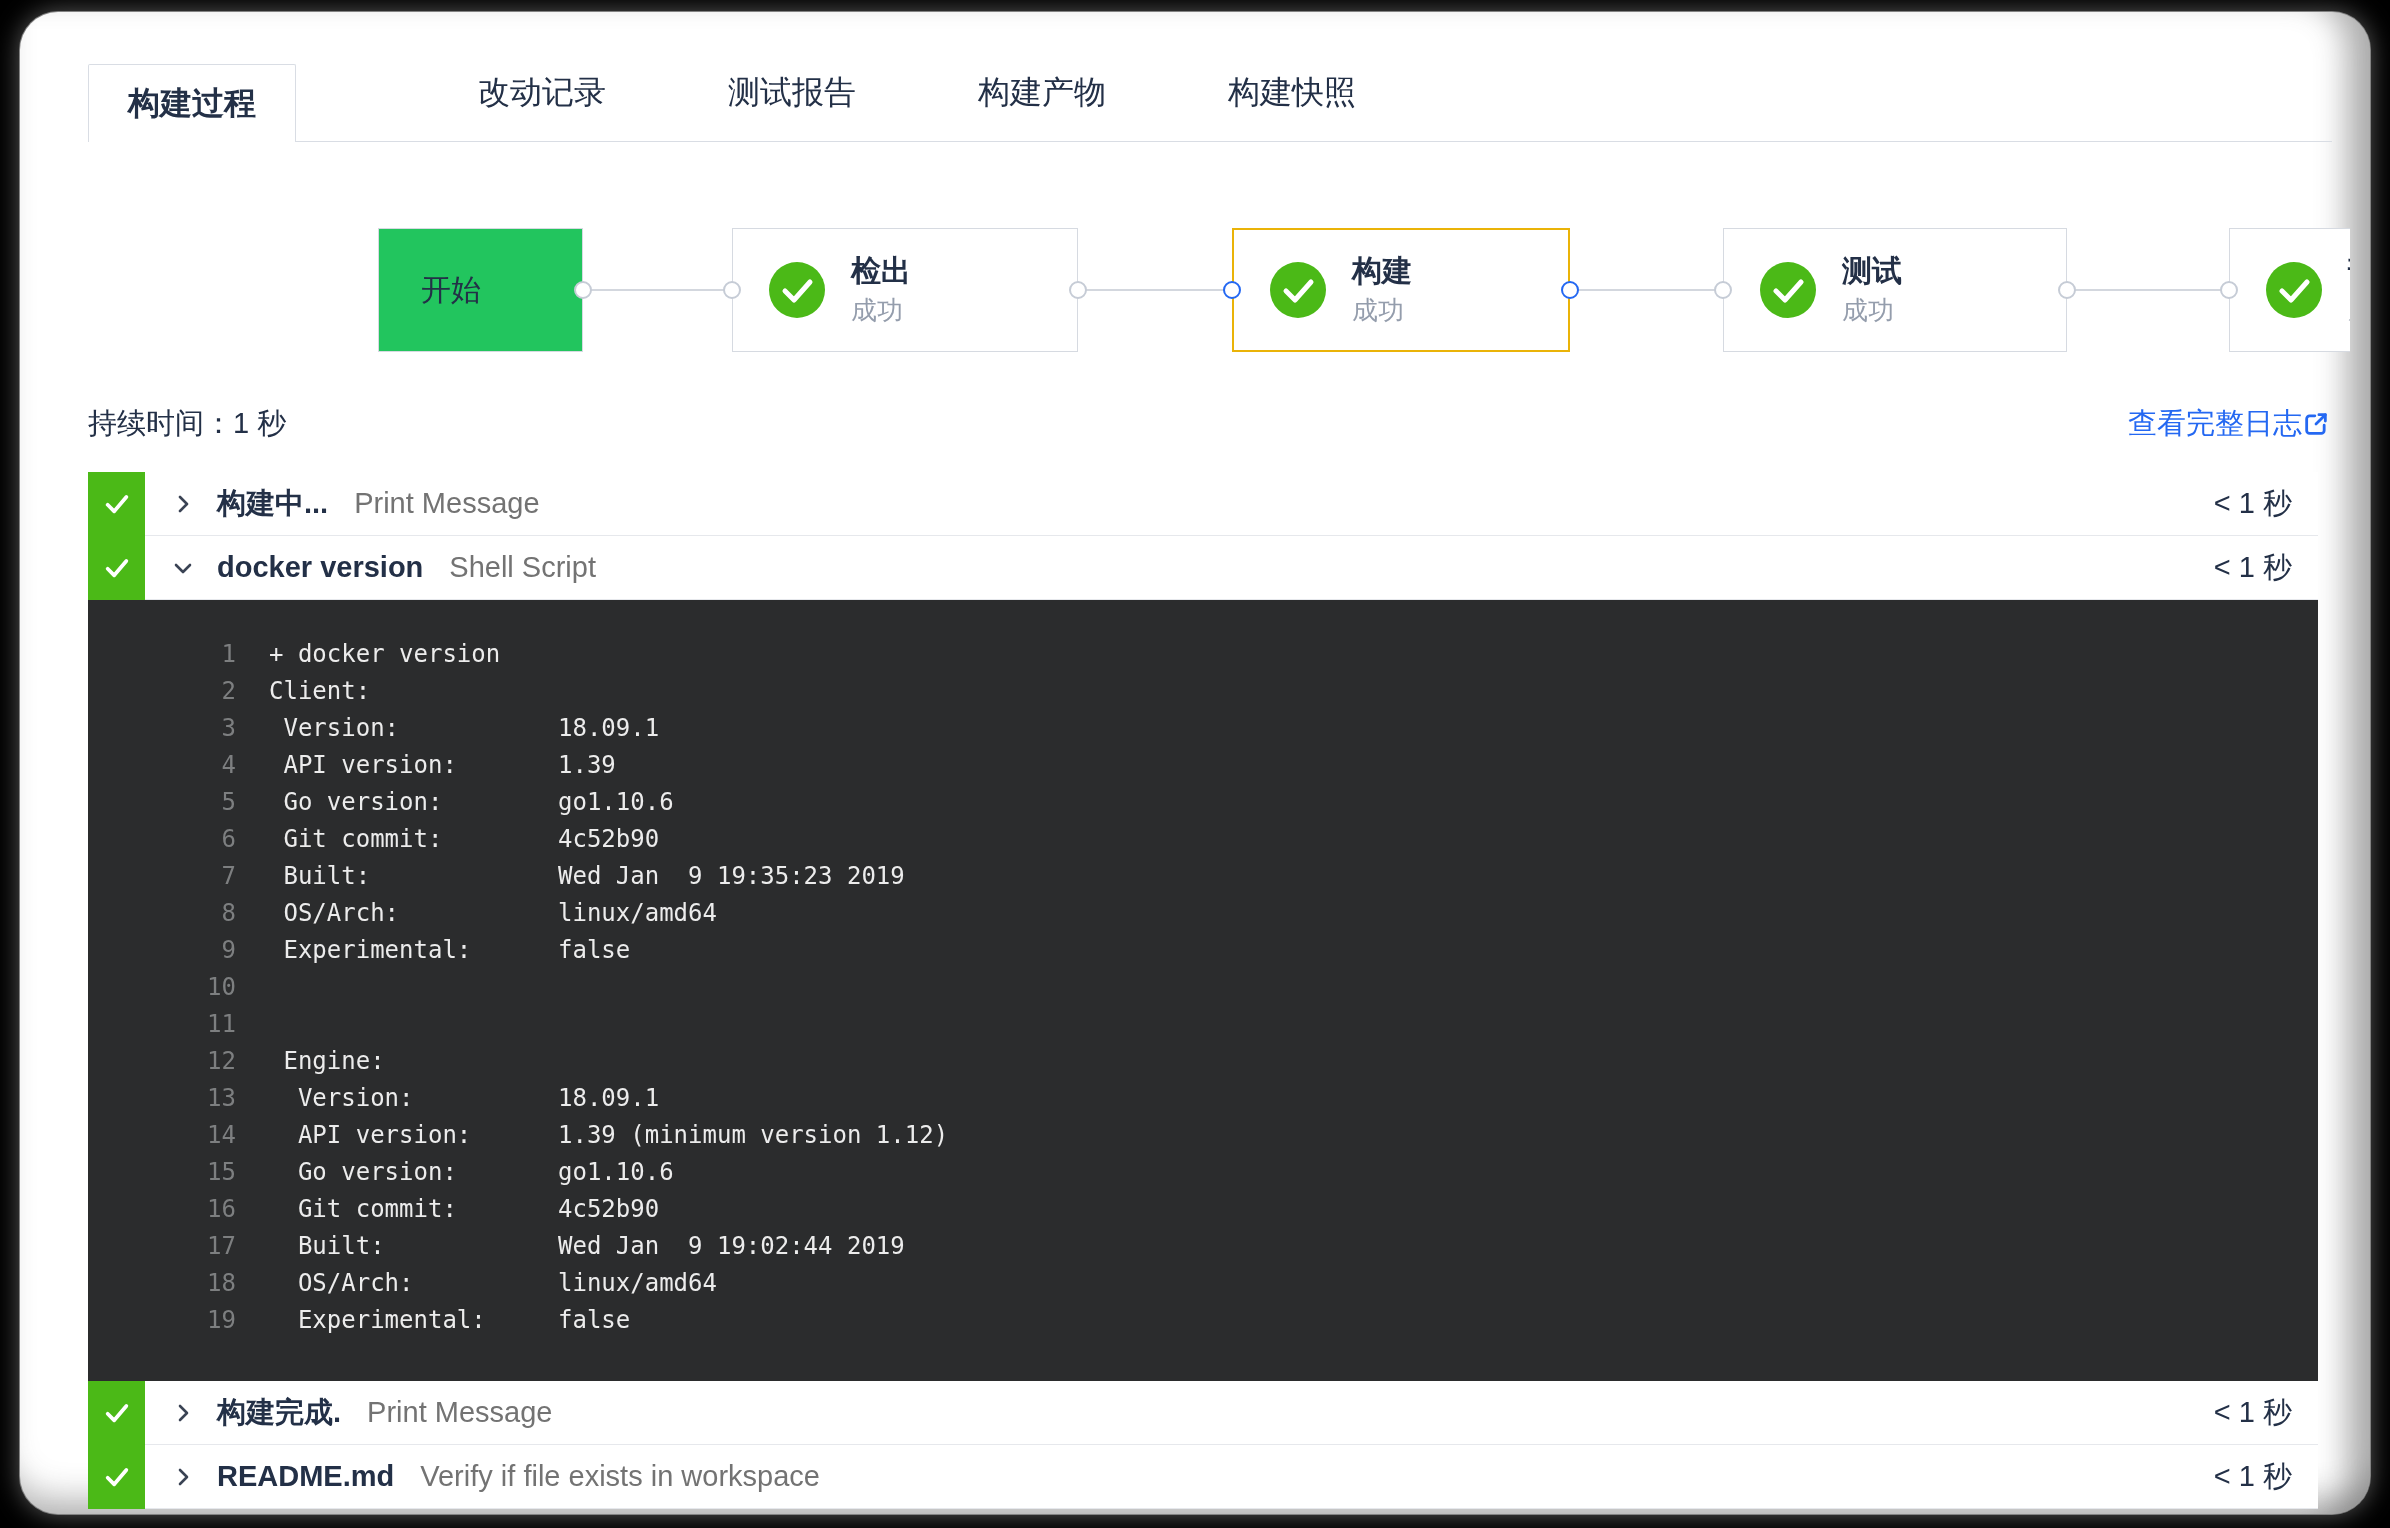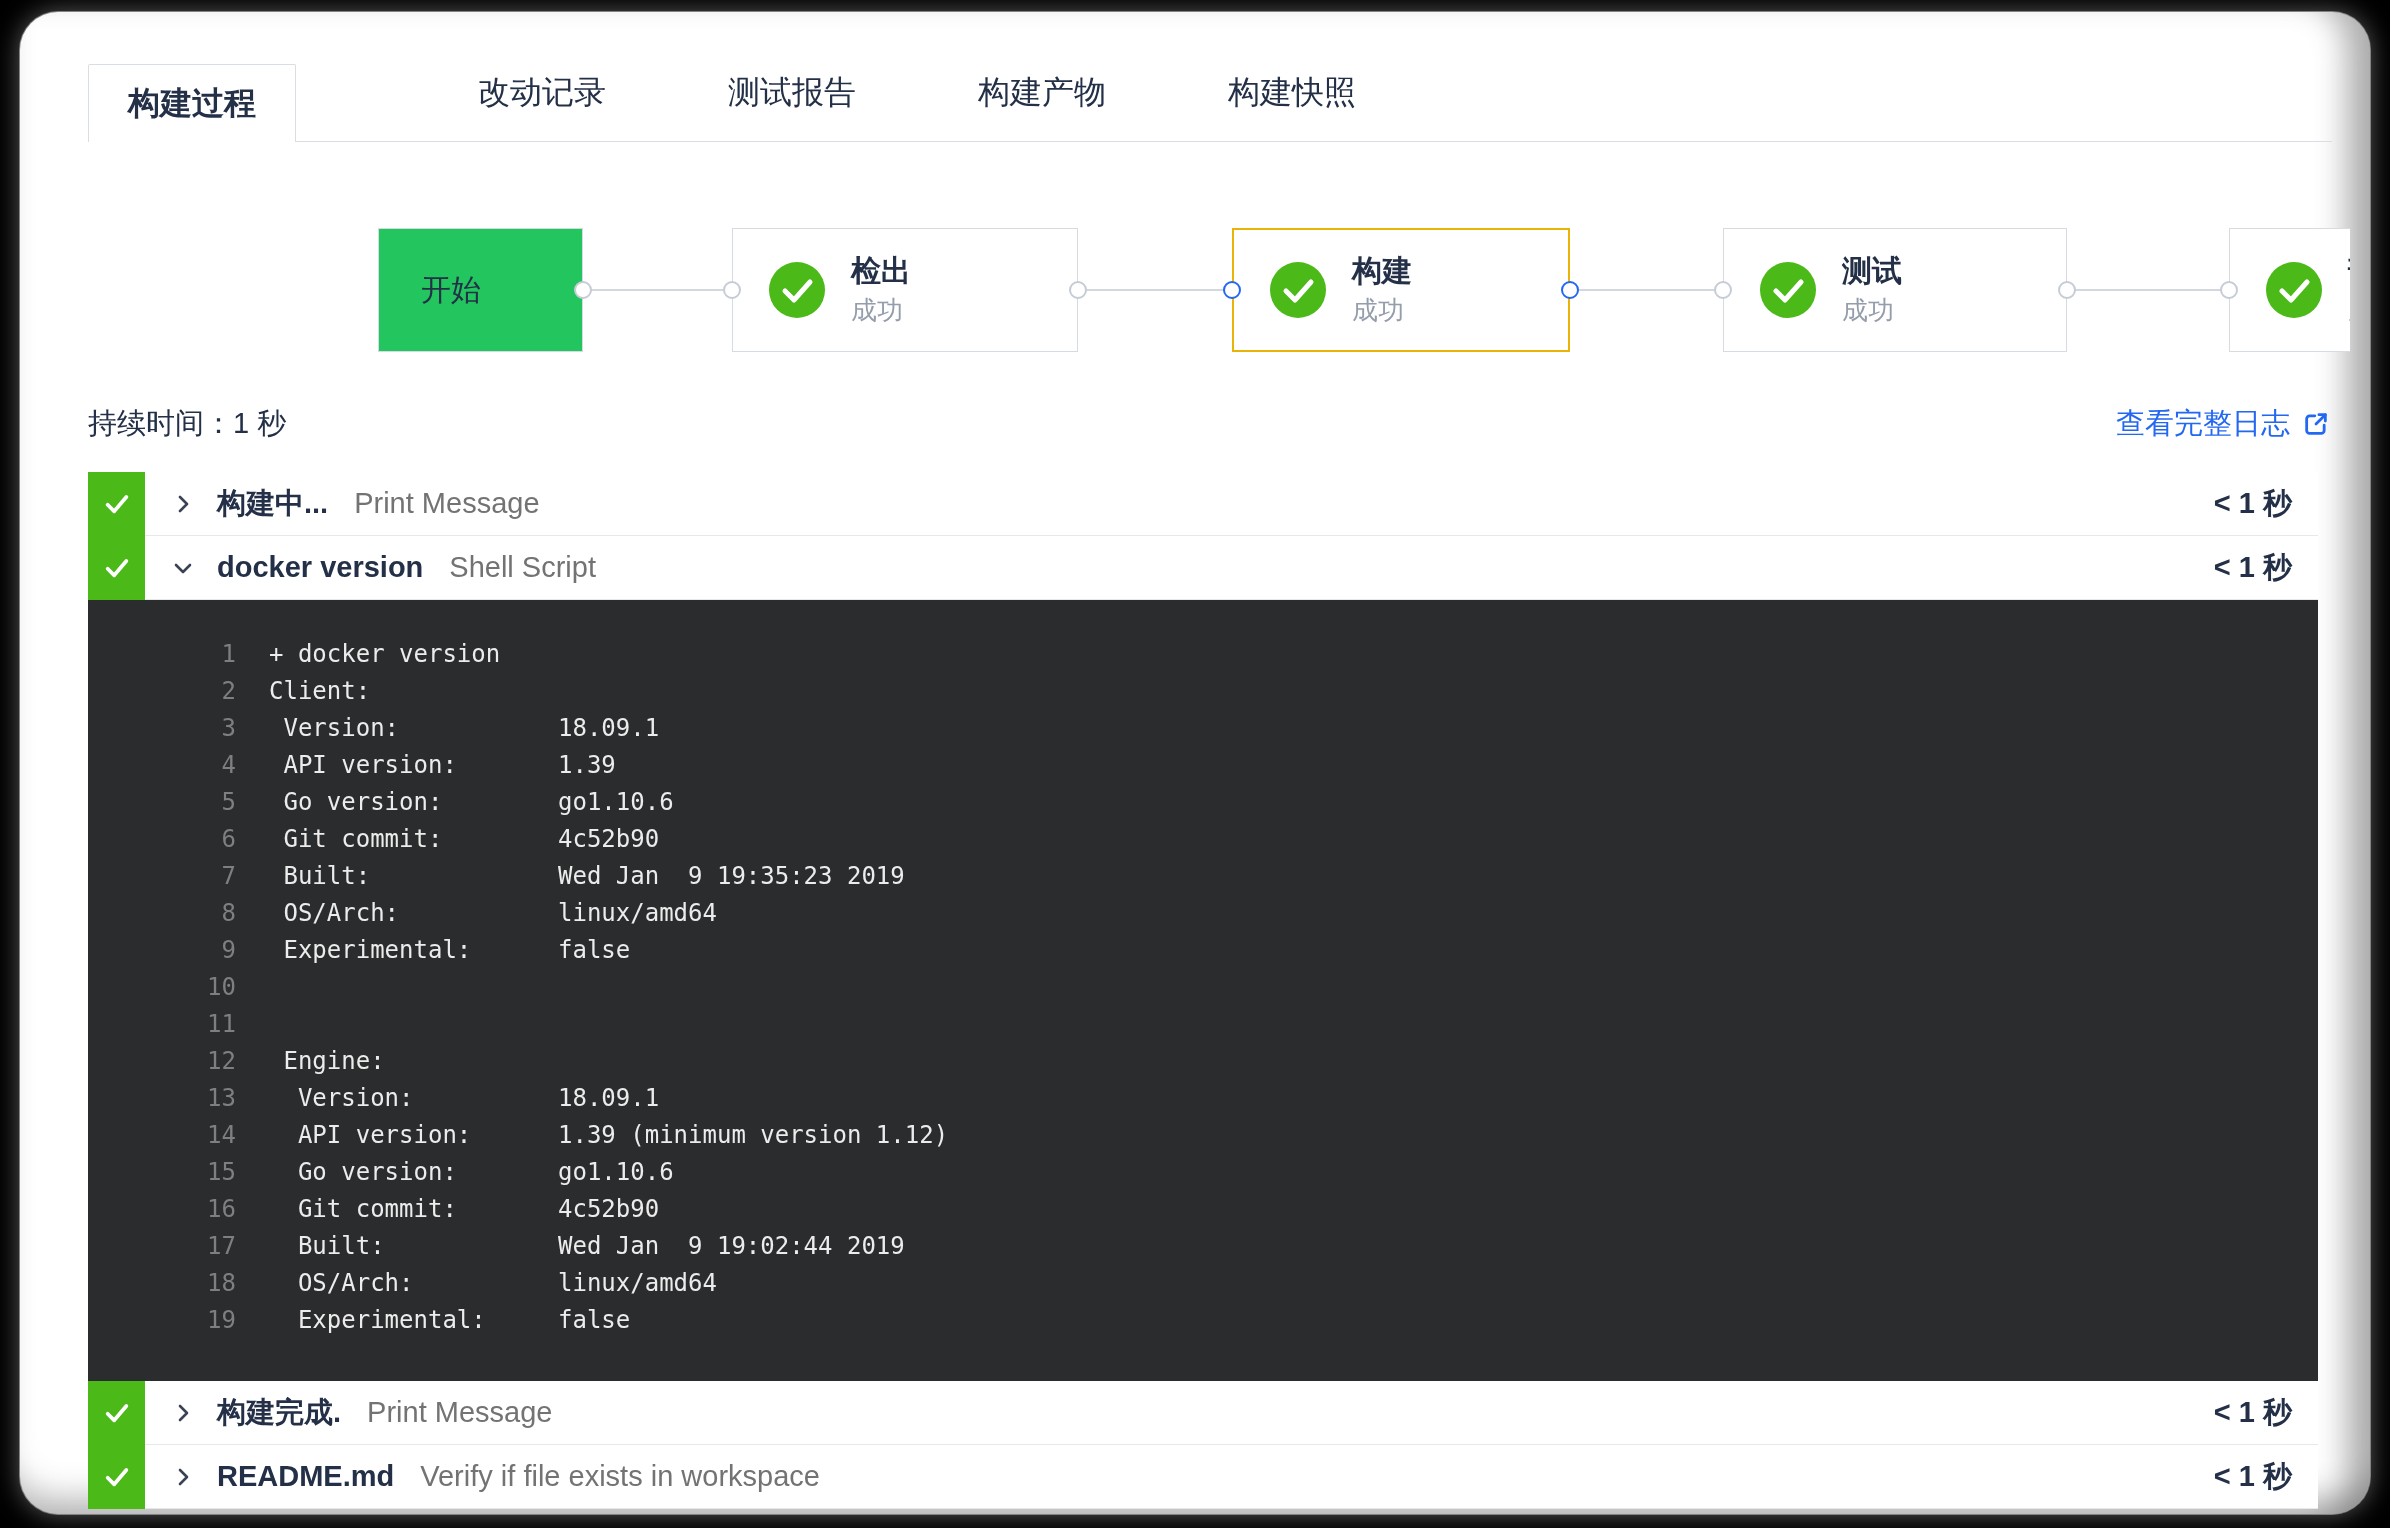--- a/index.html
+++ b/index.html
@@ -37,32 +37,32 @@
   .stage.start { background:#22c55e; padding-left:42px; }
   .stage.selected { border:2px solid #eab308; }
   .stage-check { width:56px; height:56px; flex:0 0 56px; margin-right:26px; }
   .stage-title { font-size:30px; font-weight:600; color:#233047; line-height:36px; }
   .stage.start .stage-title { font-weight:400; }
   .stage-status { font-size:26px; color:#949dac; line-height:34px; margin-top:4px; }
 
   
   .meta-row { display:flex; align-items:flex-end; margin-top:50px; height:42px; }
   .duration-text { font-size:29px; color:#233047; }
-  .log-link { margin-left:auto; display:flex; align-items:center; gap:12px;
+  .log-link { margin-left:auto; display:flex; align-items:center; gap:0;
               font-size:29px; color:#2468f2; cursor:pointer; text-decoration:none; margin-right:2px; }
 
   
   .steps { margin-top:28px; width:2230px; }
   .step-row { display:flex; align-items:stretch; height:64px; cursor:pointer; }
   .status-bar { width:57px; flex:0 0 57px; background:#4bb917; display:flex; align-items:center; justify-content:center; }
   .row-main { flex:1; display:flex; align-items:center; border-bottom:1px solid #e6e8ec; padding-left:28px; background:#fff; }
   .chevron { width:20px; height:20px; margin-right:24px; flex:0 0 20px; }
   .step-title { font-size:29px; font-weight:600; color:#233047; }
   .step-type { font-size:29px; color:#737373; margin-left:26px; }
-  .step-duration { margin-left:auto; font-size:29px; color:#233047; padding-right:26px; font-weight:700; }
+  .step-duration { margin-left:auto; font-size:29px; color:#233047; padding-right:26px; font-weight:400; }
 
   .terminal { background:#2b2c2d; padding:36px 0 42px 0; }
   .log-line { display:flex; line-height:37px; font-family:"DejaVu Sans Mono","Liberation Mono",monospace; font-size:24px; }
   .ln { width:148px; flex:0 0 148px; text-align:right; color:#7d7f80; user-select:none; }
   .lt { margin-left:33px; color:#ececec; white-space:pre; }
 </style>
 </head>
 <body>
 
 <div class="window">

